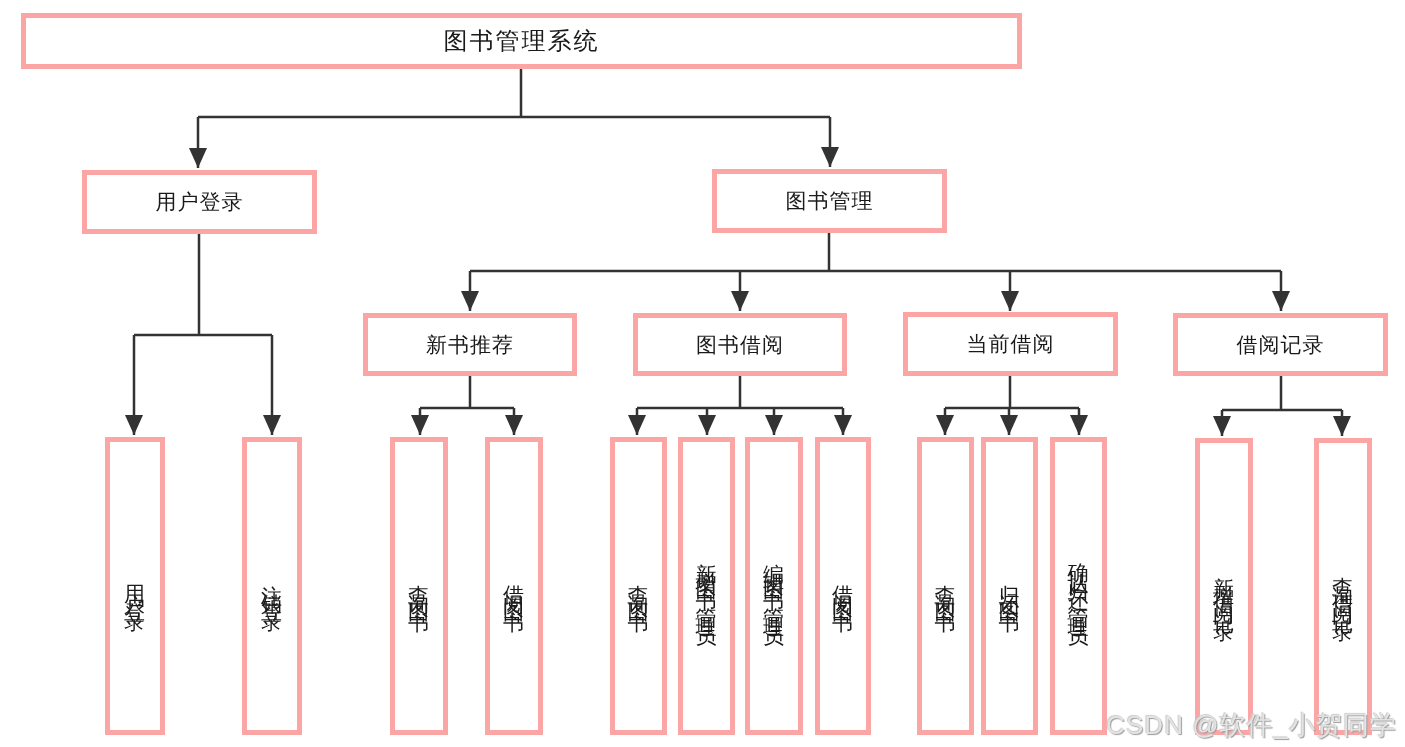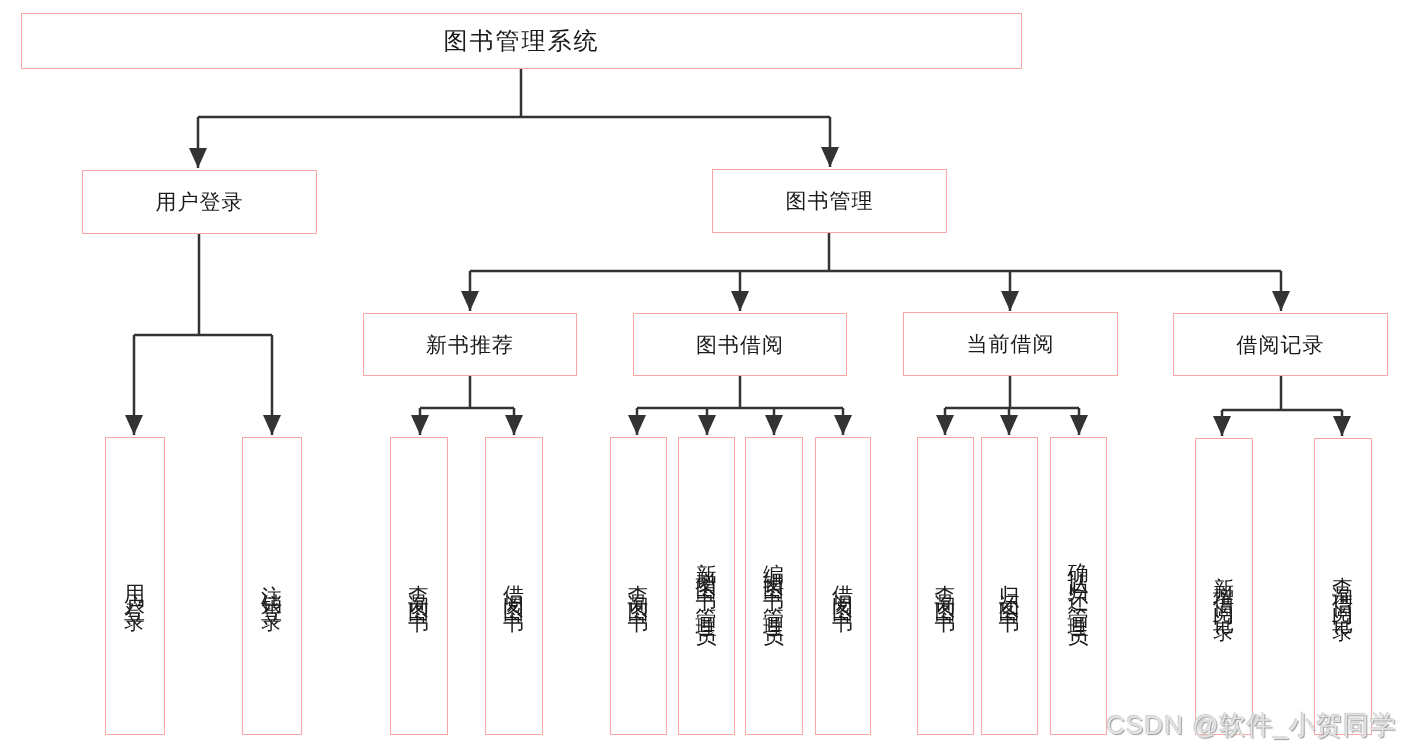--- a/index.html
+++ b/index.html
@@ -13,21 +13,21 @@
   }
   #wires {
     position: absolute;
     left: 0; top: 0;
     width: 1405px; height: 747px;
   }
   .node {
     position: absolute;
     box-sizing: border-box;
     background: #ffffff;
-    border: 1px solid #fca5a5;
+    border: 5px solid #fca5a5;
     color: #1a1a1a;
     display: flex;
     align-items: center;
     justify-content: center;
     text-align: center;
   }
   .hnode { font-size: 21px; letter-spacing: 1px; }
   .rootnode { font-size: 24px; letter-spacing: 2px; }
   .vnode span {
     writing-mode: vertical-rl;

